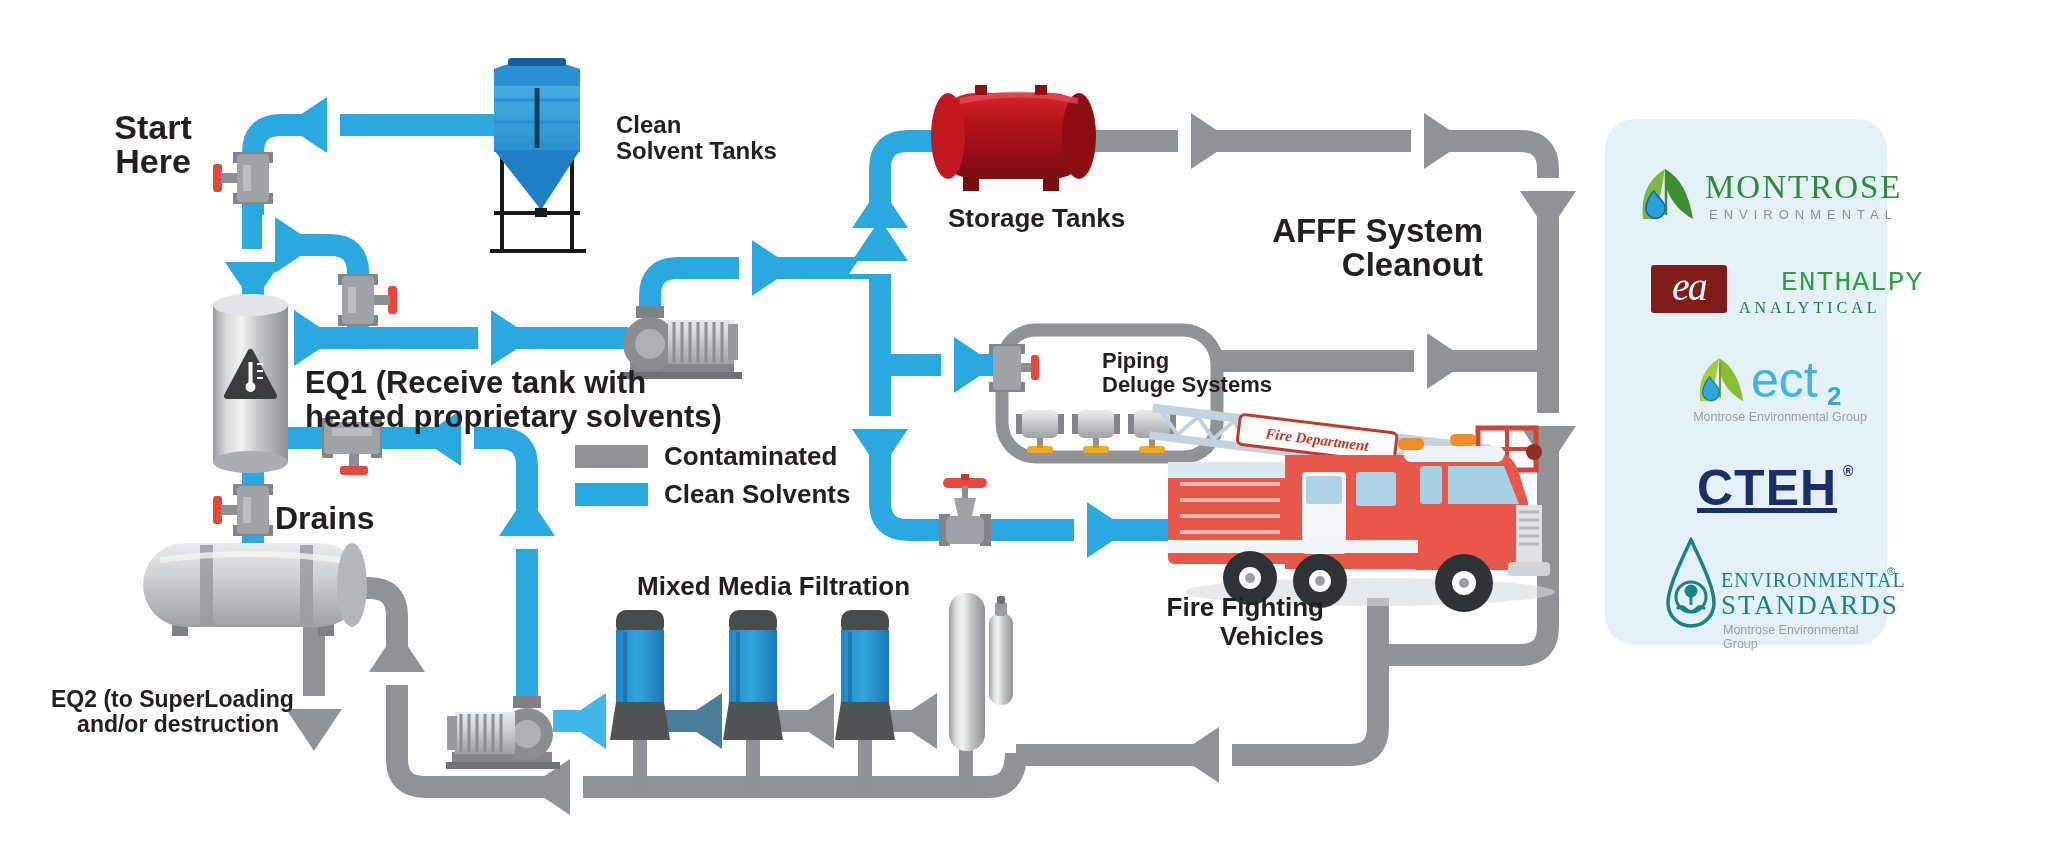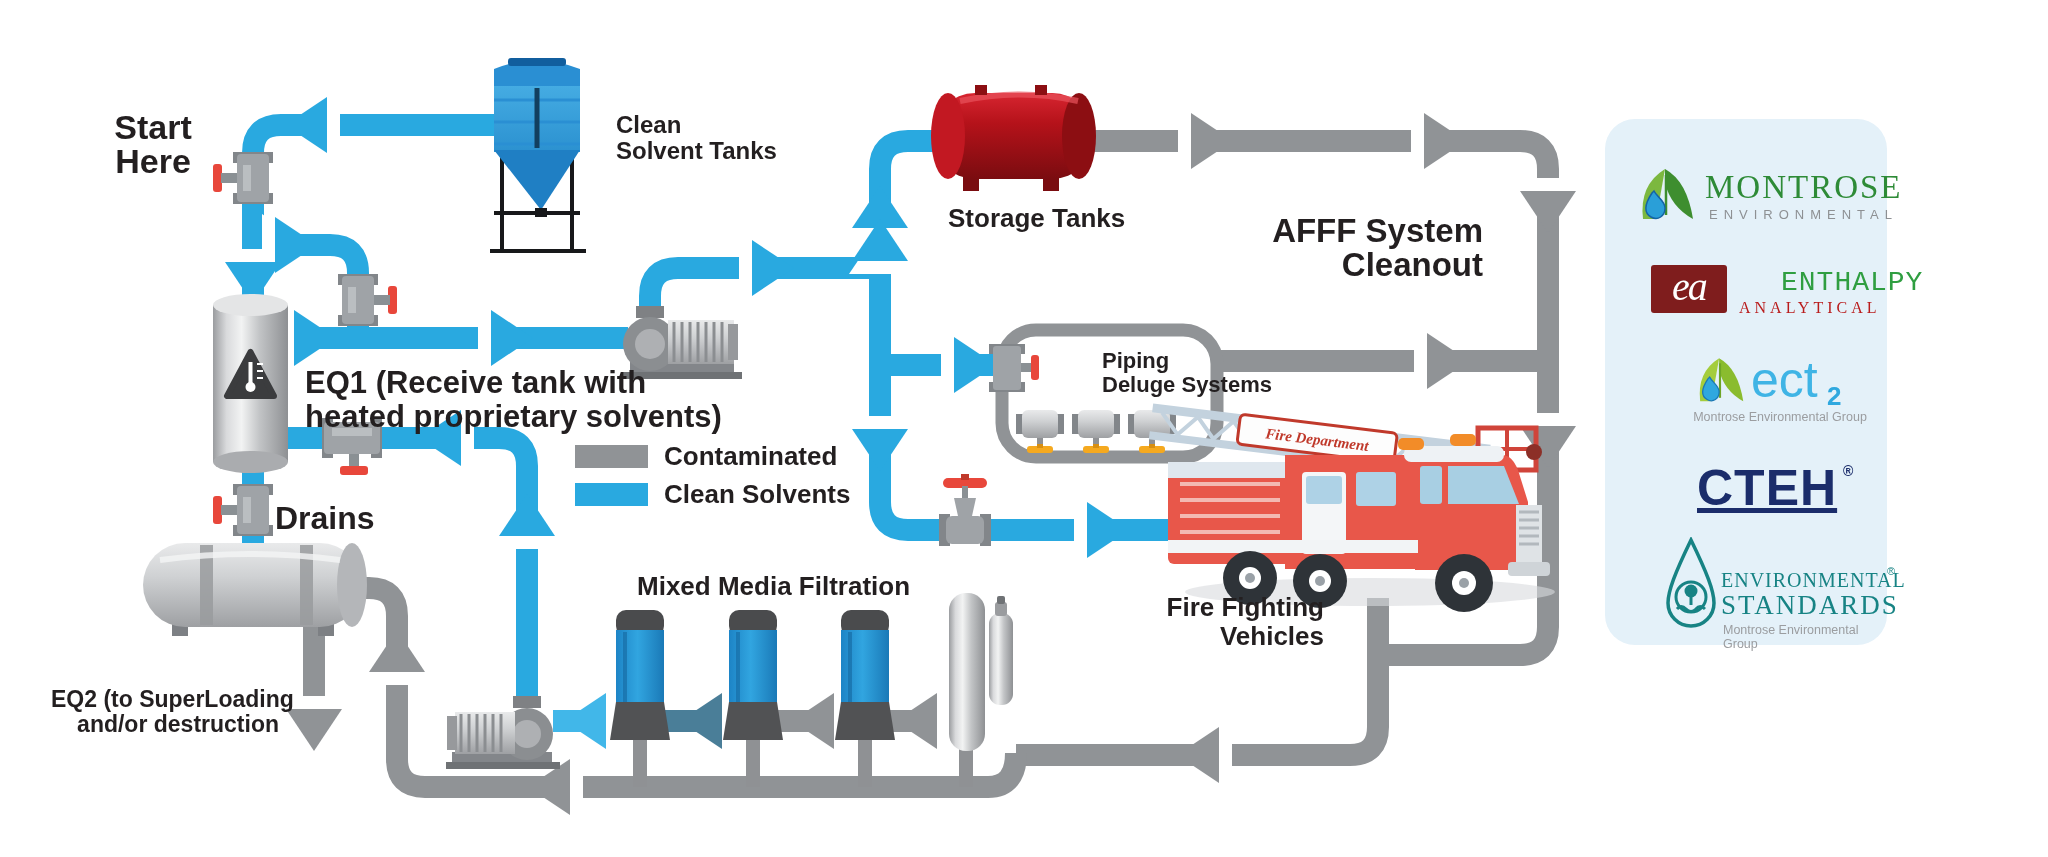--- a/index.html
+++ b/index.html
@@ -26,21 +26,21 @@
   .panel{position:absolute;left:1605px;top:119px;width:282px;height:526px;
          background:#e4f1f9;border-radius:30px;}
   .panel *{position:absolute;}
   .mont-name{left:100px;top:50px;font-family:"Liberation Serif",serif;font-size:33px;
              color:#2e8b37;letter-spacing:2px;}
   .mont-sub{left:104px;top:88px;font-size:13px;color:#8d9093;letter-spacing:6px;}
   .ea-box{left:46px;top:146px;width:76px;height:48px;background:#7f1d1d;border-radius:3px;
           color:#ffffff;font-family:"Liberation Serif",serif;font-style:italic;font-size:40px;
           text-align:center;line-height:44px;letter-spacing:-2px;}
   .ent-name{left:132px;top:148px;font-family:Liberation Mono, monospace;font-size:28px;color:#2f9e41;letter-spacing:1px;margin-left:44px;}
-  .ent-sub{left:134px;top:180px;font-family:"Liberation Serif",serif;font-size:16px;color:#b91c1c;letter-spacing:4px;}
+  .ent-sub{left:134px;top:180px;font-family:"Liberation Serif",serif;font-size:16px;color:#15803d;letter-spacing:4px;}
   .ect-name{left:146px;top:232px;font-size:50px;color:#3fb4e5;letter-spacing:0px;}
   .ect-sub2{left:222px;top:262px;font-size:26px;font-weight:700;color:#2fa8df;}
   .ect-tag{left:60px;top:291px;width:230px;text-align:center;font-size:12.5px;color:#9b9da0;}
   .cteh{left:92px;top:340px;font-size:50px;font-weight:700;color:#1b2d6b;letter-spacing:1px;text-decoration:underline;}
   .cteh-reg{left:238px;top:344px;font-size:14px;font-weight:700;color:#1b2d6b;}
   .env-l1{left:116px;top:450px;font-family:"Liberation Serif",serif;font-size:20px;color:#178384;letter-spacing:1px;}
   .env-reg{left:282px;top:446px;font-size:11px;color:#178384;}
   .env-l2{left:116px;top:471px;font-family:"Liberation Serif",serif;font-size:27px;color:#178384;letter-spacing:2px;}
   .env-tag{left:118px;top:504px;font-size:12.5px;color:#9b9da0;}
 </style>

